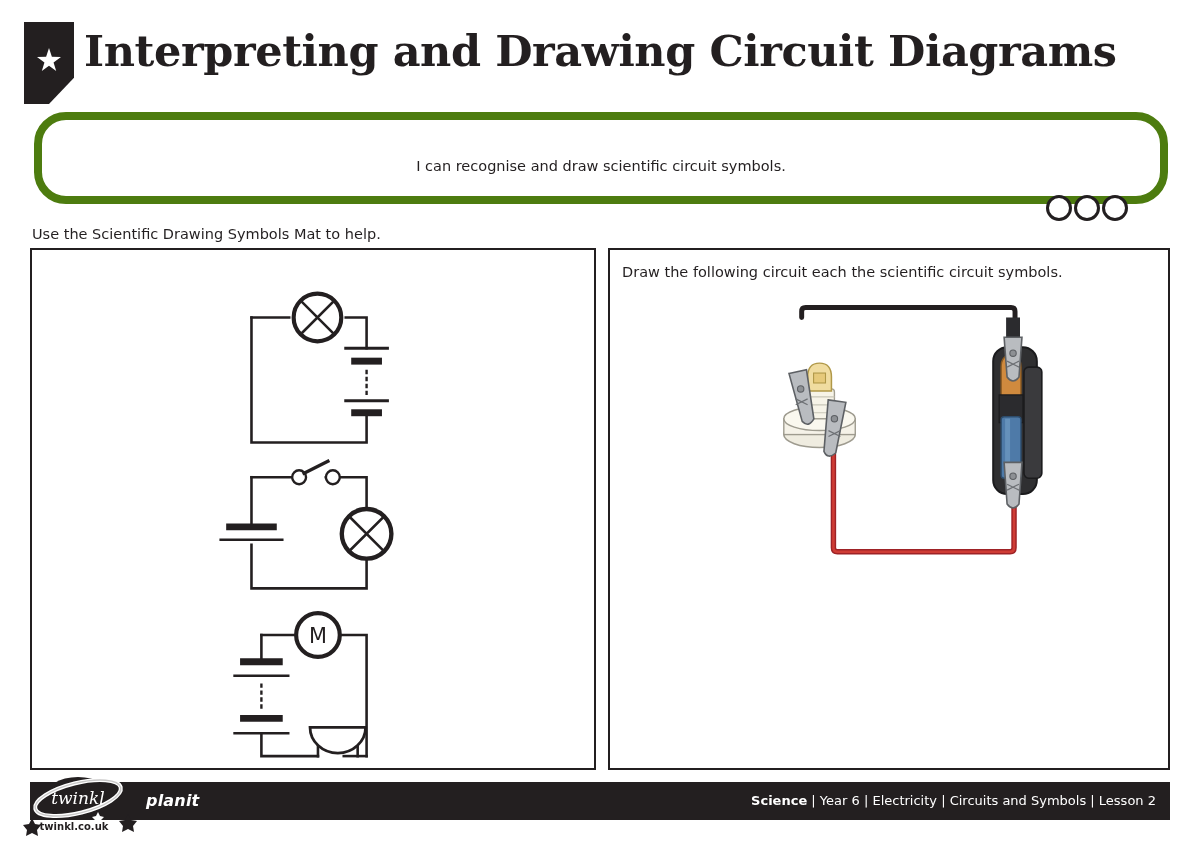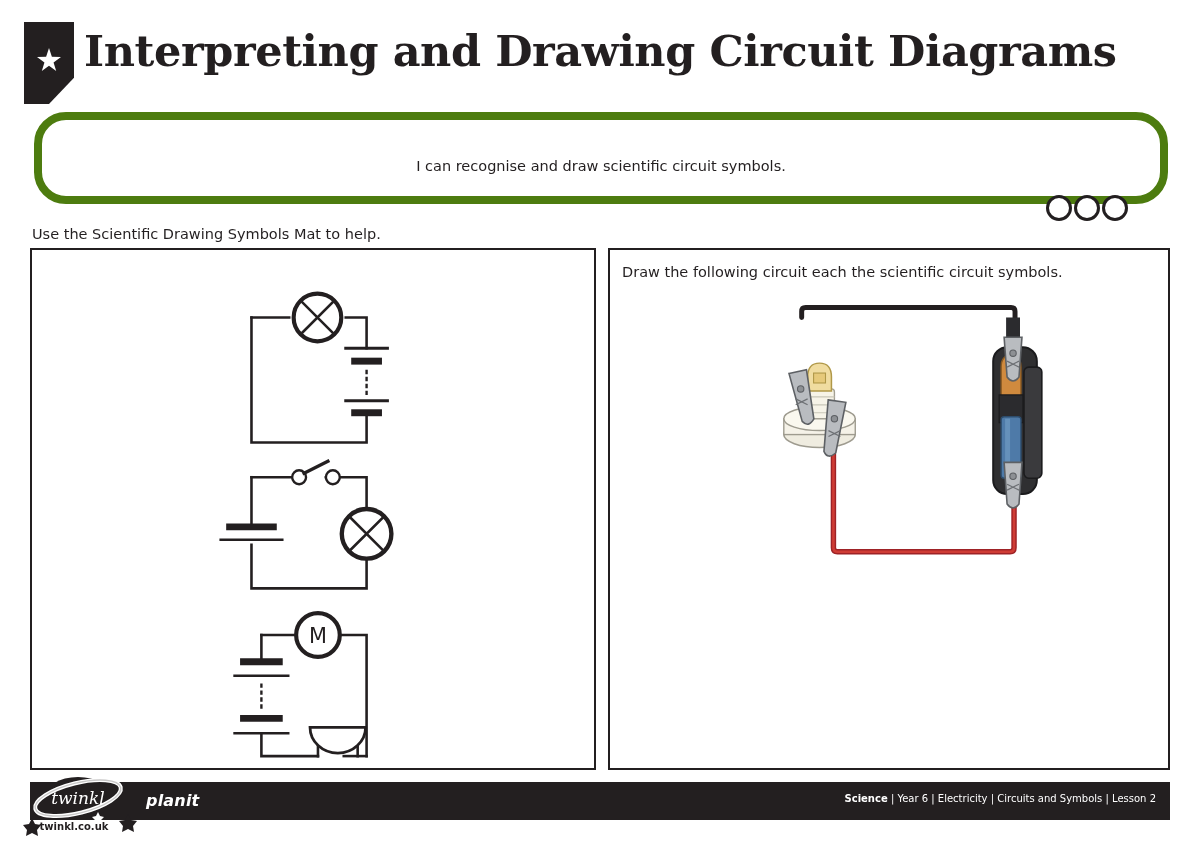--- a/index.html
+++ b/index.html
@@ -128,21 +128,21 @@
     font-style: italic;
     font-weight: bold;
     font-size: 16px;
     color: #ffffff;
     letter-spacing: 0.2px;
   }
   #footer-meta {
     position: absolute;
     right: 44px; top: 793px;
     font-family: "DejaVu Sans", sans-serif;
-    font-size: 10px;
+    font-size: 13px;
     color: #ffffff;
     white-space: nowrap;
   }
   #footer-meta .meta-strong { font-weight: bold; }
 </style>
 </head>
 <body>
 
 <div id="header-area">
 

